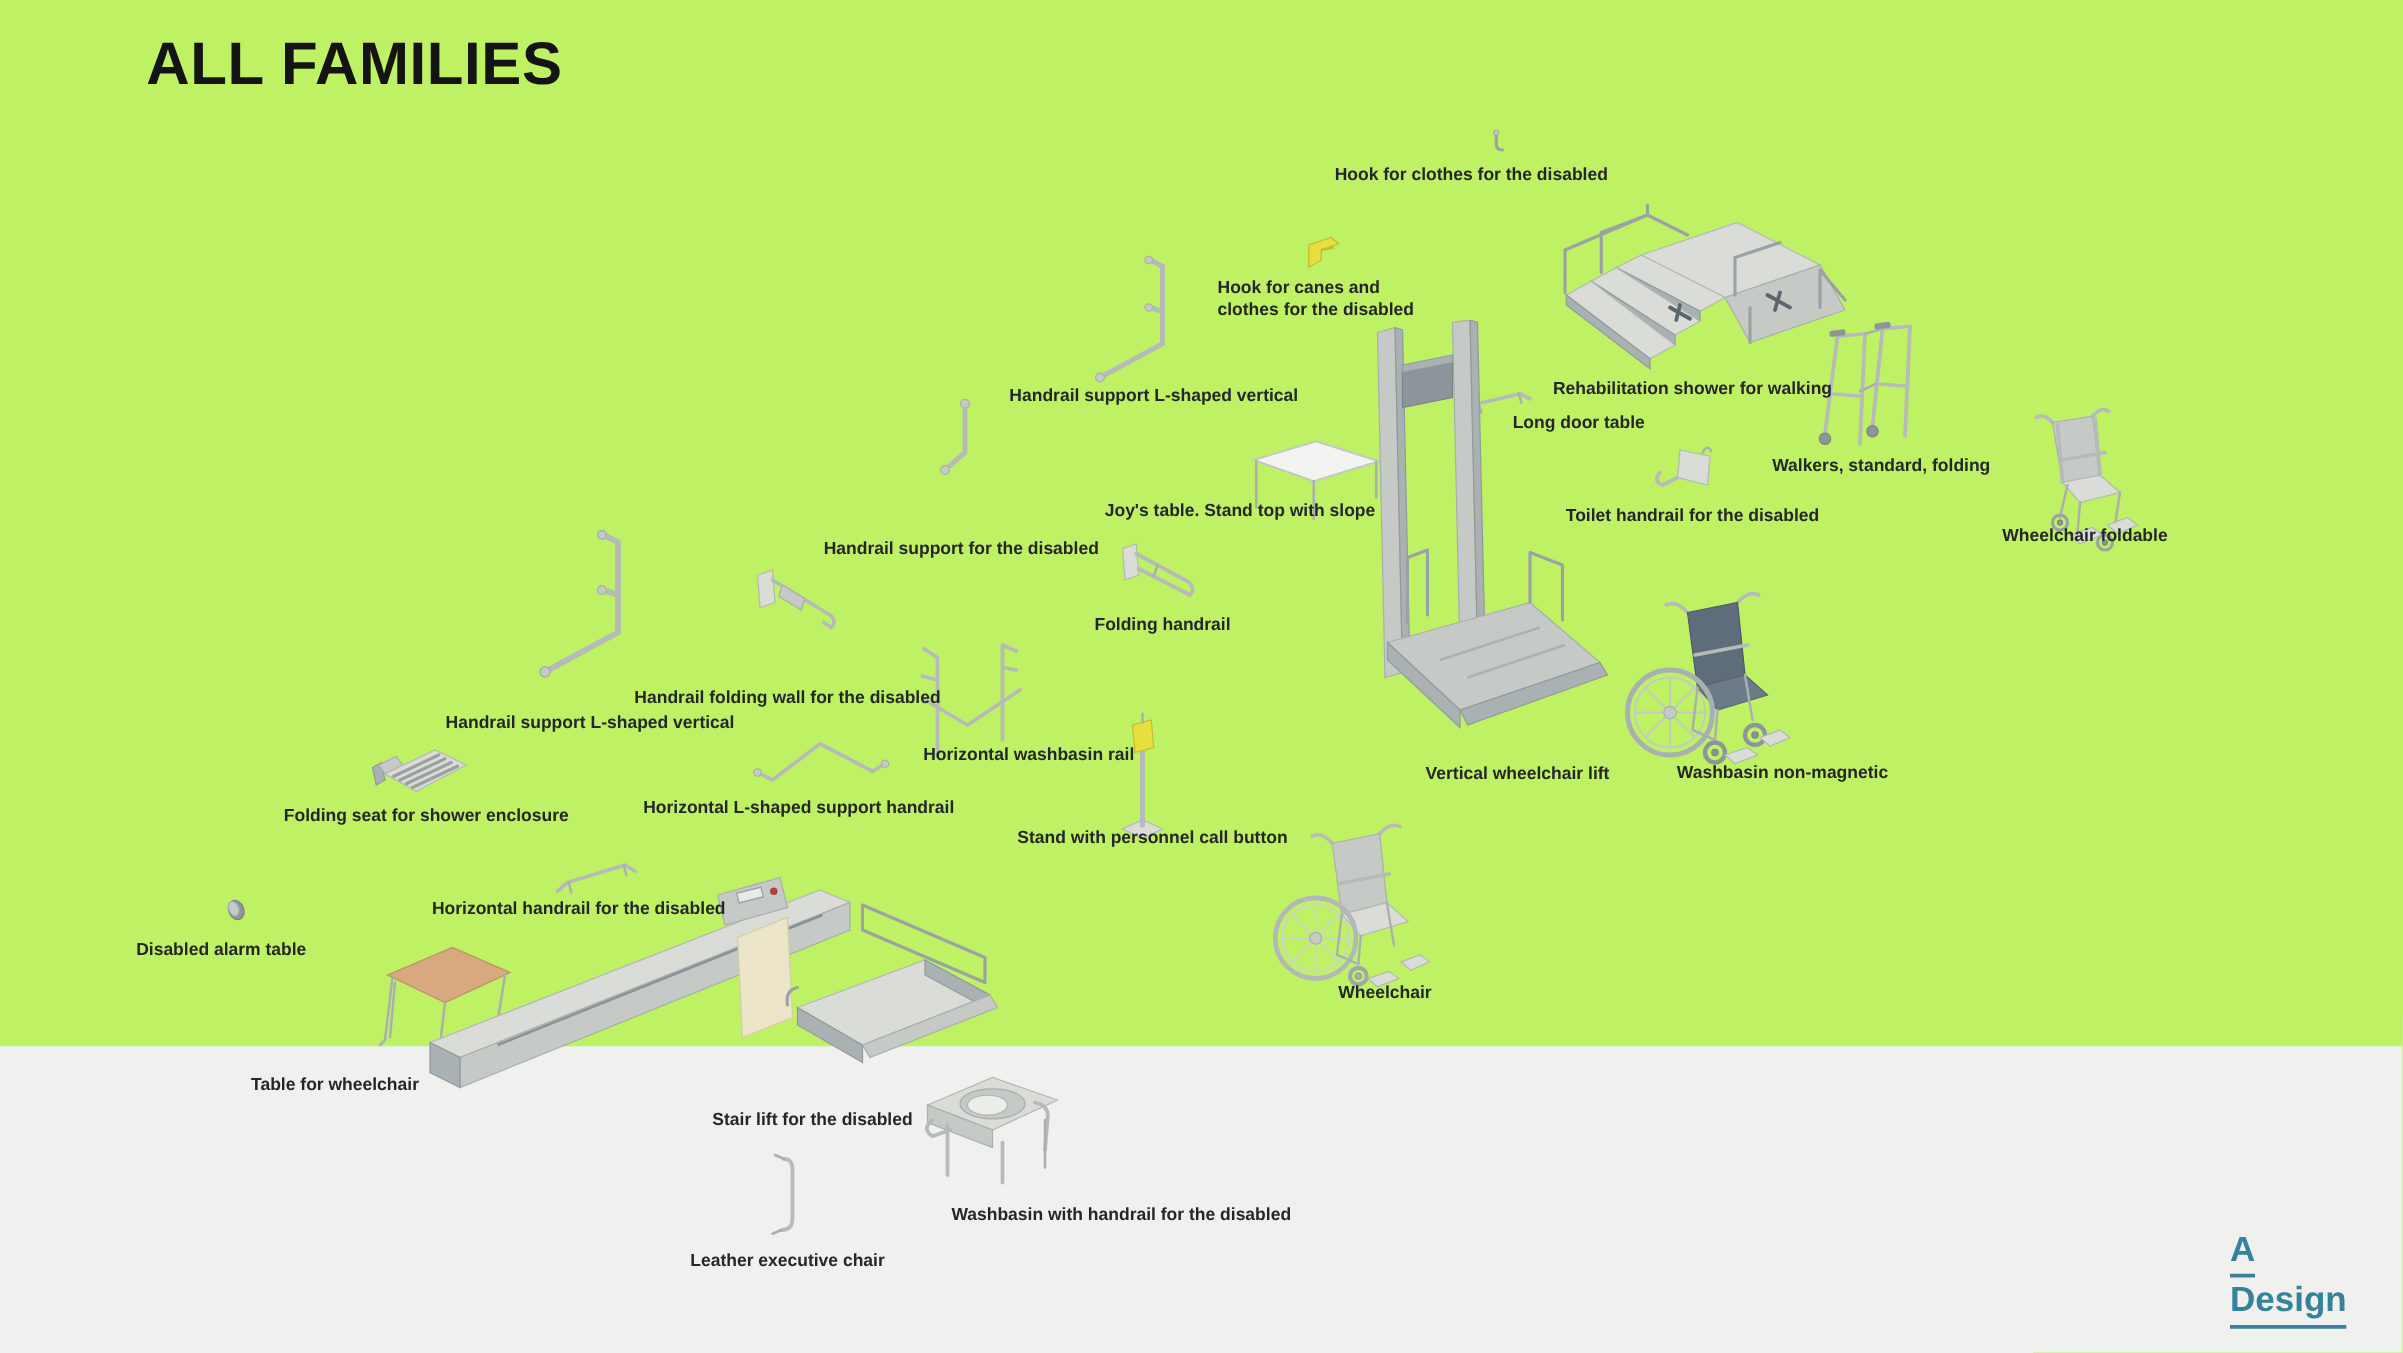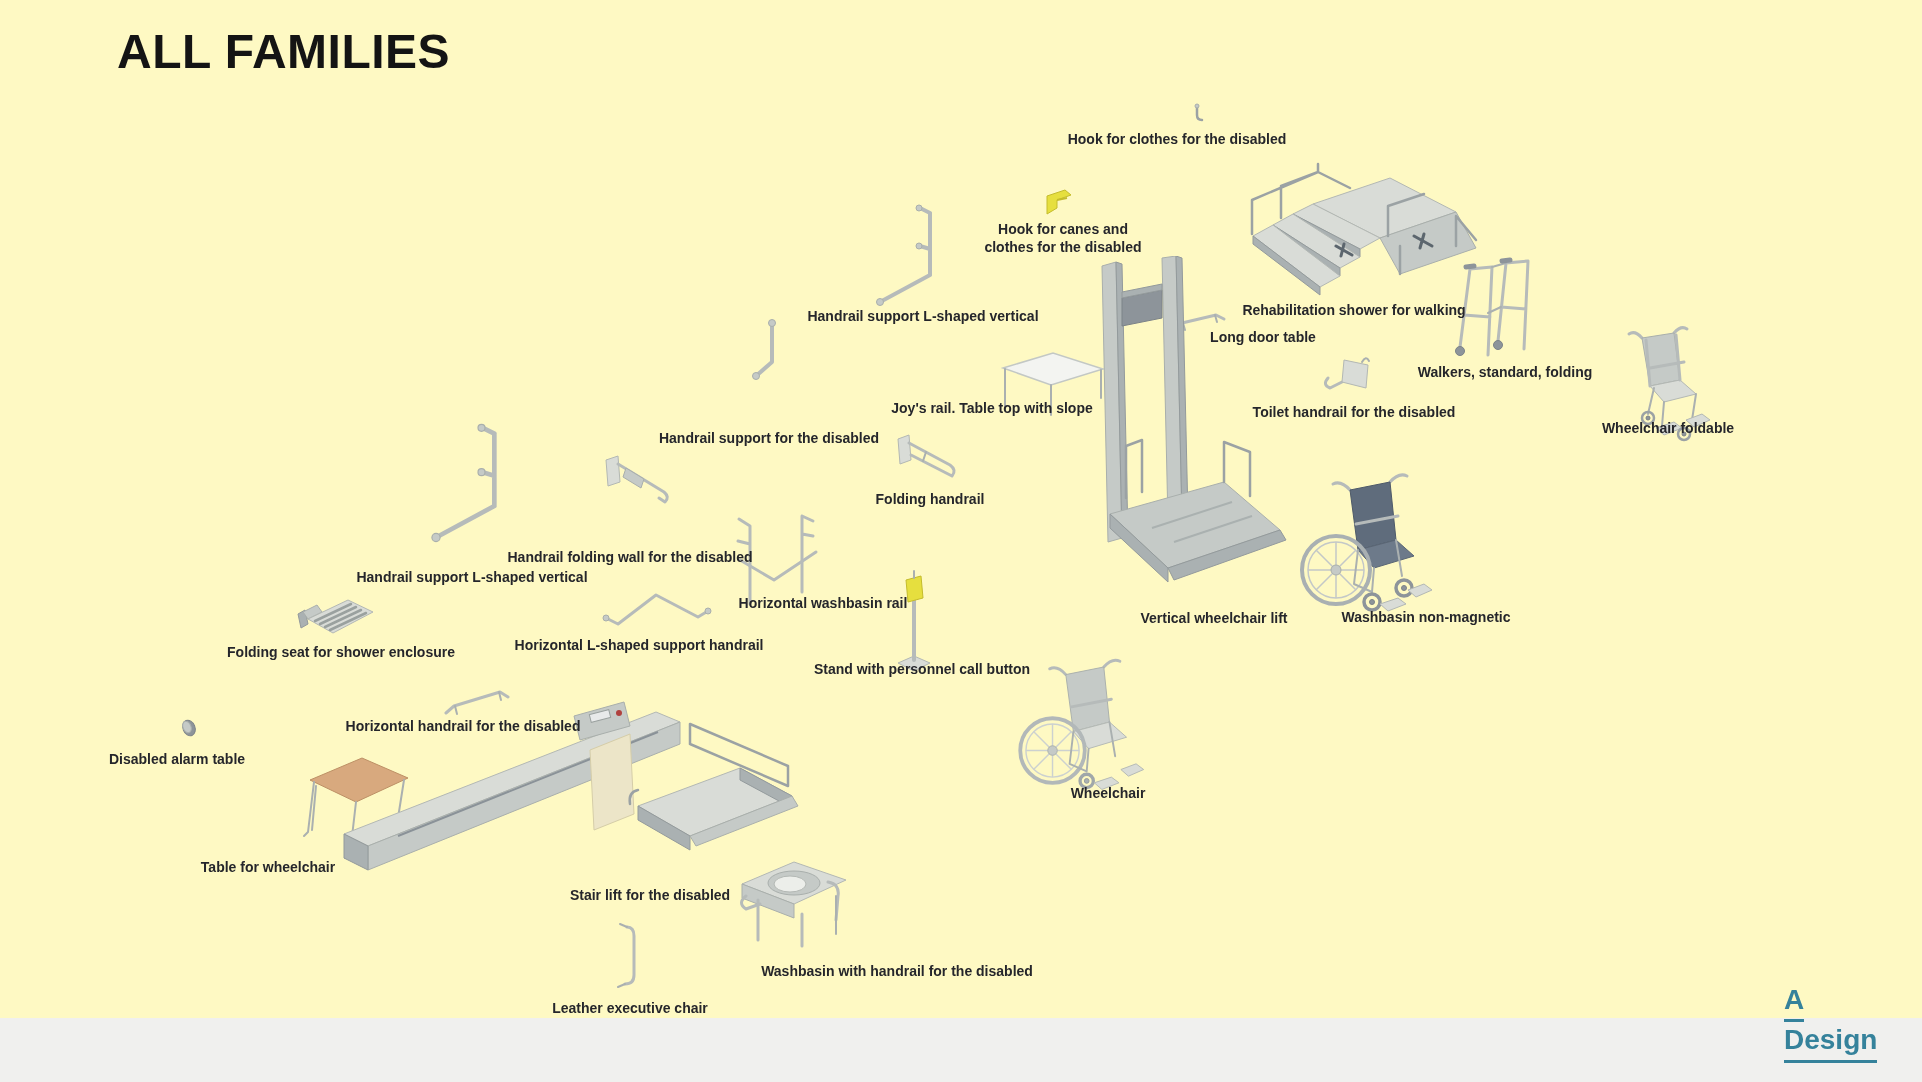--- a/index.html
+++ b/index.html
@@ -2,30 +2,30 @@
 <html><head>
 <meta charset="utf-8">
 <style>
   html,body{margin:0;padding:0;}
   body{
     width:1922px;height:1082px;
     background:#f0f0ee;
     font-family:"Liberation Sans",sans-serif;
     overflow:hidden;
   }
-  #stage{position:relative;width:1922px;height:1018px;background:#fef9c3;}
+  #stage{position:relative;width:1922px;height:837px;background:#bef264;}
   .page-title{
     position:absolute;left:117px;top:24px;
     font-size:48px;font-weight:800;letter-spacing:.5px;
     color:#141414;margin:0;
   }
   .lbl{
     position:absolute;transform:translateX(-50%);
     font-size:14px;font-weight:700;color:#25262b;
-    white-space:nowrap;text-align:center;line-height:1.25;
+    white-space:nowrap;text-align:left;line-height:1.25;
   }
   .lbl.wrap{white-space:normal;width:178px;}
   .render{position:absolute;}
   
   .rail{fill:none;stroke:#b6bbba;stroke-width:4;stroke-linecap:round;stroke-linejoin:round;}
   .rail3{fill:none;stroke:#b6bbba;stroke-width:3;stroke-linecap:round;stroke-linejoin:round;}
   .rail2{fill:none;stroke:#9ba2a4;stroke-width:2.5;stroke-linecap:round;stroke-linejoin:round;}
   .thin{fill:none;stroke:#aab0b0;stroke-width:2;stroke-linecap:round;stroke-linejoin:round;}
   .fl{fill:#d9dcd7;stroke:#b3b8b4;stroke-width:1;}
   .fm{fill:#c5cac7;stroke:#a9afac;stroke-width:1;}
@@ -271,21 +271,21 @@
     <path class="thin" d="M15 9 l-7 -3 M13 66 l-7 3"></path>
   </svg>
 
   <div class="lbl" style="left:1177px;top:131px">Hook for clothes for the disabled</div>
   <div class="lbl wrap" style="left:1063px;top:221px">Hook for canes and clothes for the disabled</div>
   <div class="lbl" style="left:923px;top:308px">Handrail support L-shaped vertical</div>
   <div class="lbl" style="left:1354px;top:302px">Rehabilitation shower for walking</div>
   <div class="lbl" style="left:1263px;top:329px">Long door table</div>
   <div class="lbl" style="left:1505px;top:364px">Walkers, standard, folding</div>
   <div class="lbl" style="left:1668px;top:420px">Wheelchair foldable</div>
-  <div class="lbl" style="left:992px;top:400px">Joy's rail. Table top with slope</div>
+  <div class="lbl" style="left:992px;top:400px">Joy's table. Stand top with slope</div>
   <div class="lbl" style="left:1354px;top:404px">Toilet handrail for the disabled</div>
   <div class="lbl" style="left:769px;top:430px">Handrail support for the disabled</div>
   <div class="lbl" style="left:930px;top:491px">Folding handrail</div>
   <div class="lbl" style="left:630px;top:549px">Handrail folding wall for the disabled</div>
   <div class="lbl" style="left:823px;top:595px">Horizontal washbasin rail</div>
   <div class="lbl" style="left:472px;top:569px">Handrail support L-shaped vertical</div>
   <div class="lbl" style="left:639px;top:637px">Horizontal L-shaped support handrail</div>
   <div class="lbl" style="left:341px;top:644px">Folding seat for shower enclosure</div>
   <div class="lbl" style="left:922px;top:661px">Stand with personnel call button</div>
   <div class="lbl" style="left:1214px;top:610px">Vertical wheelchair lift</div>

